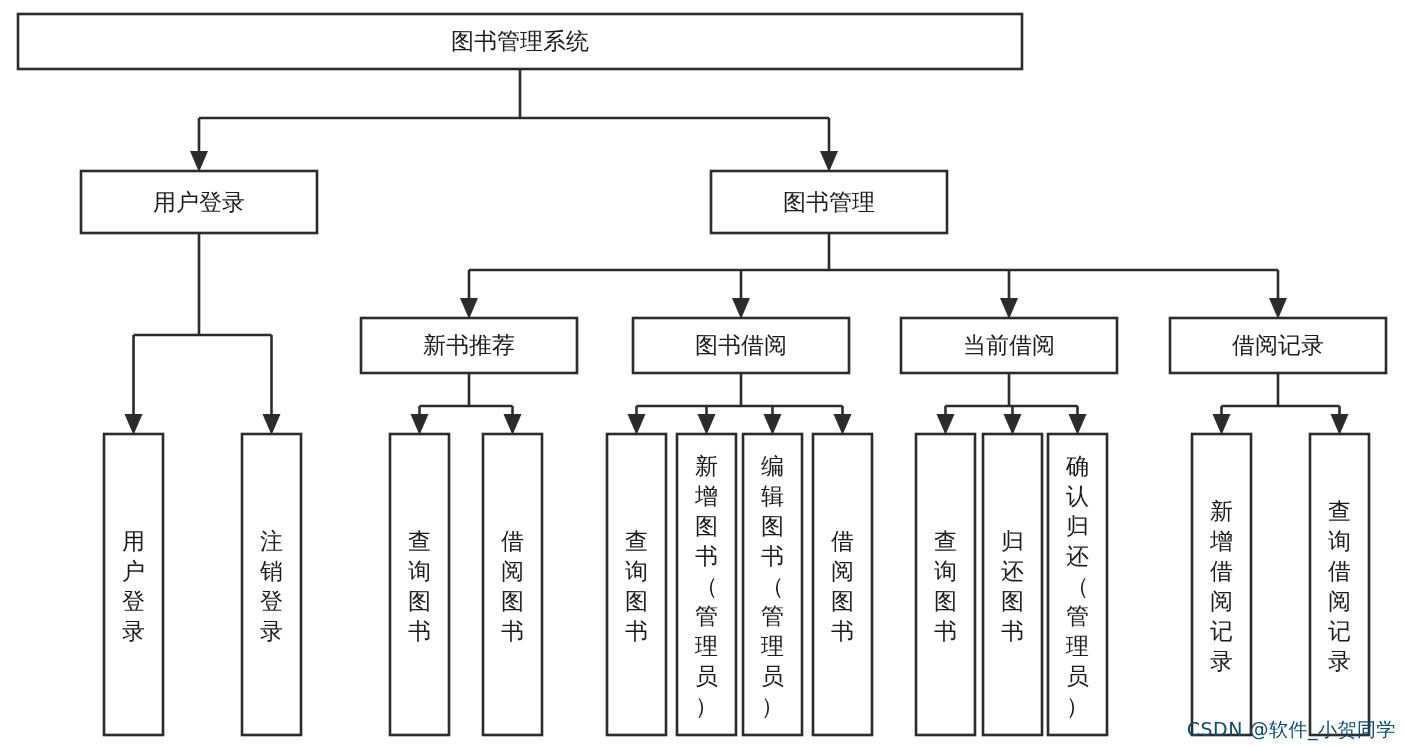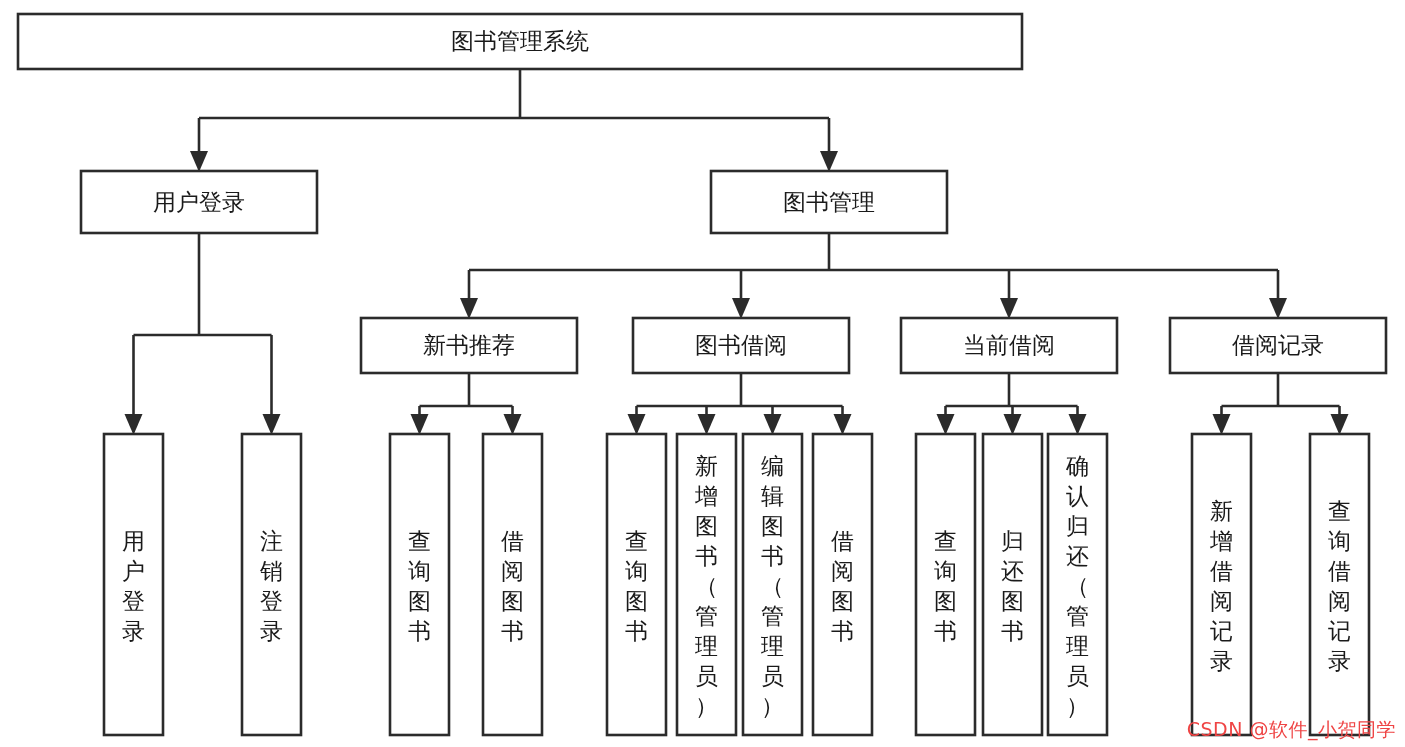--- a/index.html
+++ b/index.html
@@ -55,21 +55,21 @@
     font-family: "DejaVu Sans", "Liberation Sans", sans-serif;
     font-size: 23px;
     text-anchor: middle;
   }
   .watermark {
     position: absolute;
     right: 9px;
     bottom: 4px;
     font-family: "DejaVu Sans", "Liberation Sans", sans-serif;
     font-size: 19px;
-    color: #ef4444;
+    color: #0c4a6e;
     white-space: nowrap;
     letter-spacing: 0.5px;
     pointer-events: none;
   }
 </style>
 </head>
 <body>
 
 <div id="diagram-root">
   <svg id="flow-svg" viewBox="0 0 1405 747">

